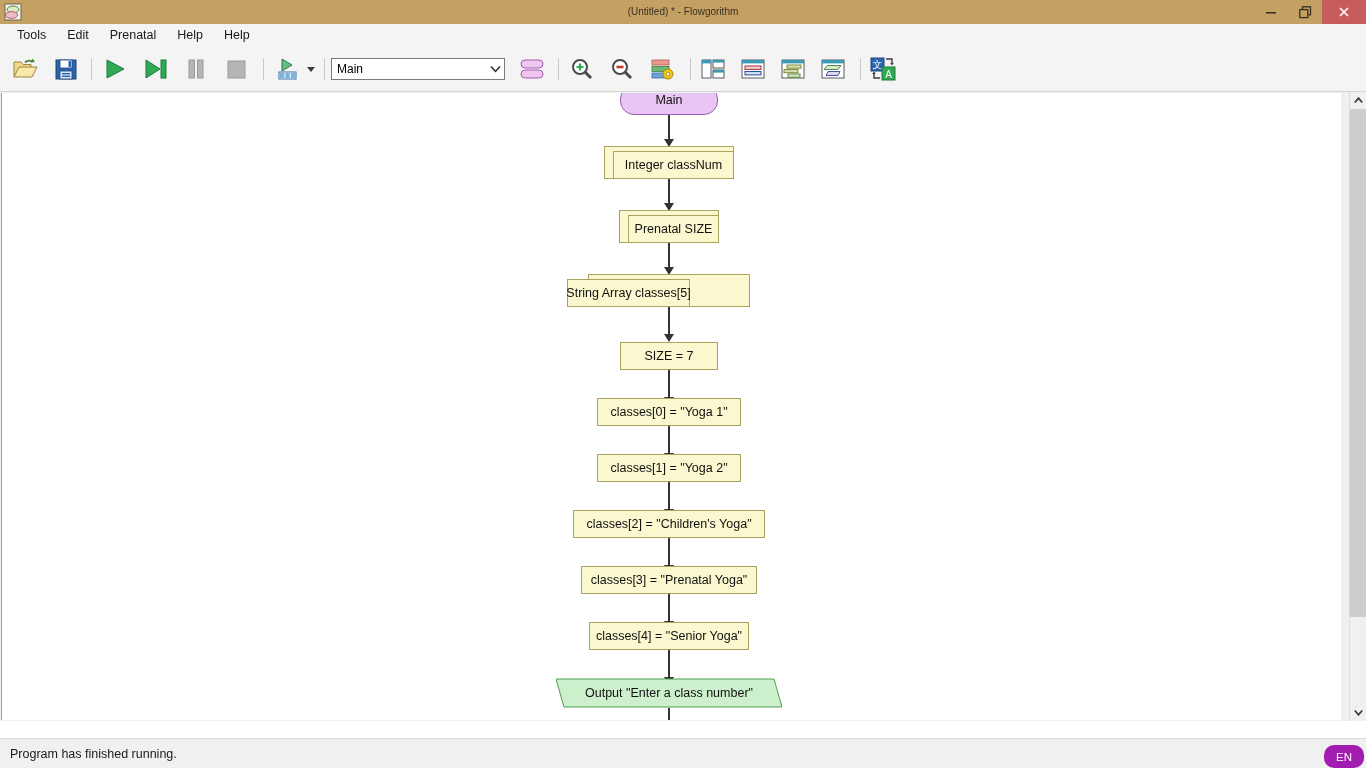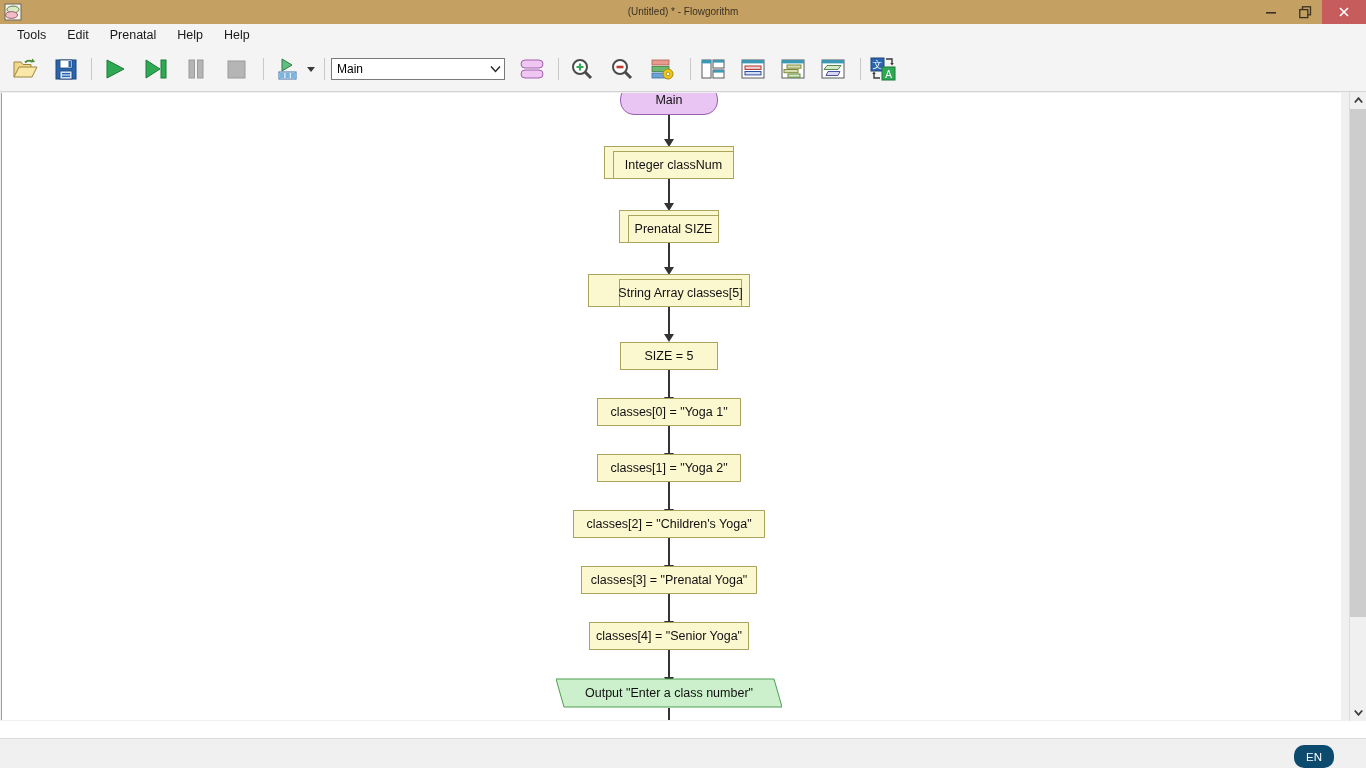--- a/index.html
+++ b/index.html
@@ -113,22 +113,22 @@
   
   #statusbar {
     position: absolute; left: 0; top: 738px; width: 1366px; height: 30px;
     background: #f0f0f0; border-top: 1px solid #dcdcdc;
   }
   #status-text {
     position: absolute; left: 10px; top: 0; height: 30px; line-height: 30px;
     font-size: 12.5px; color: #1a1a1a;
   }
   #lang-badge {
-    position: absolute; right: 32px; top: 6px; width: 40px; height: 23px;
-    background: #0c4a6e; border-radius: 10px;
+    position: absolute; right: 2px; top: 6px; width: 40px; height: 23px;
+    background: #a21caf; border-radius: 10px;
     color: #ffffff; font-size: 11.5px;
     display: flex; align-items: center; justify-content: center;
   }
 
   
   .node {
     position: absolute;
     display: flex; align-items: center; justify-content: center;
     font-size: 12.5px; color: #111111; white-space: nowrap;
   }
@@ -392,29 +392,29 @@
 
     <div class="n-decl-outer" style="left:617px; top:117px; width:100px; height:33px;"></div>
     <div class="n-decl-inner" style="left:626px; top:122px; width:91px; height:28px;">
       <span>Prenatal SIZE</span>
     </div>
 
     <div class="conn" style="left:666px; top:150px; height:26px;"></div>
     <div class="arrowhead" style="left:662px; top:174px;"></div>
 
     <div class="n-decl-outer" style="left:586px; top:181px; width:162px; height:33px;"></div>
-    <div class="n-decl-inner" style="left:617px; top:186px; width:123px; height:28px;">
+    <div class="n-decl-inner" style="left:565px; top:186px; width:123px; height:28px;">
       <span>String Array classes[5]</span>
     </div>
 
     <div class="conn" style="left:666px; top:214px; height:30px;"></div>
     <div class="arrowhead" style="left:662px; top:241px;"></div>
 
     <div class="node n-assign" style="left:618px; top:249px; width:98px; height:28px;">
-      <span>SIZE = 5</span>
+      <span>SIZE = 7</span>
     </div>
 
     <div class="conn" style="left:666px; top:277px; height:30px;"></div>
     <div class="arrowhead" style="left:662px; top:304px;"></div>
 
     <div class="node n-assign" style="left:595px; top:305px; width:144px; height:28px;">
       <span>classes[0] = "Yoga 1"</span>
     </div>
 
     <div class="conn" style="left:666px; top:333px; height:30px;"></div>
@@ -481,15 +481,16 @@
       </svg>
   </div>
   <div id="hscroll-right">
     <svg width="7" height="10" viewBox="0 0 7 10">
         <path d="M1.5 0.8 L5.5 5 L1.5 9.2" stroke="#b4b4b4" stroke-width="1.6" fill="none"></path>
       </svg>
   </div>
 </div>
 
 <div id="statusbar">
+  <div id="status-text">Program has finished running.</div>
 
   <div id="lang-badge">EN</div>
 </div>
 
 </body></html>

